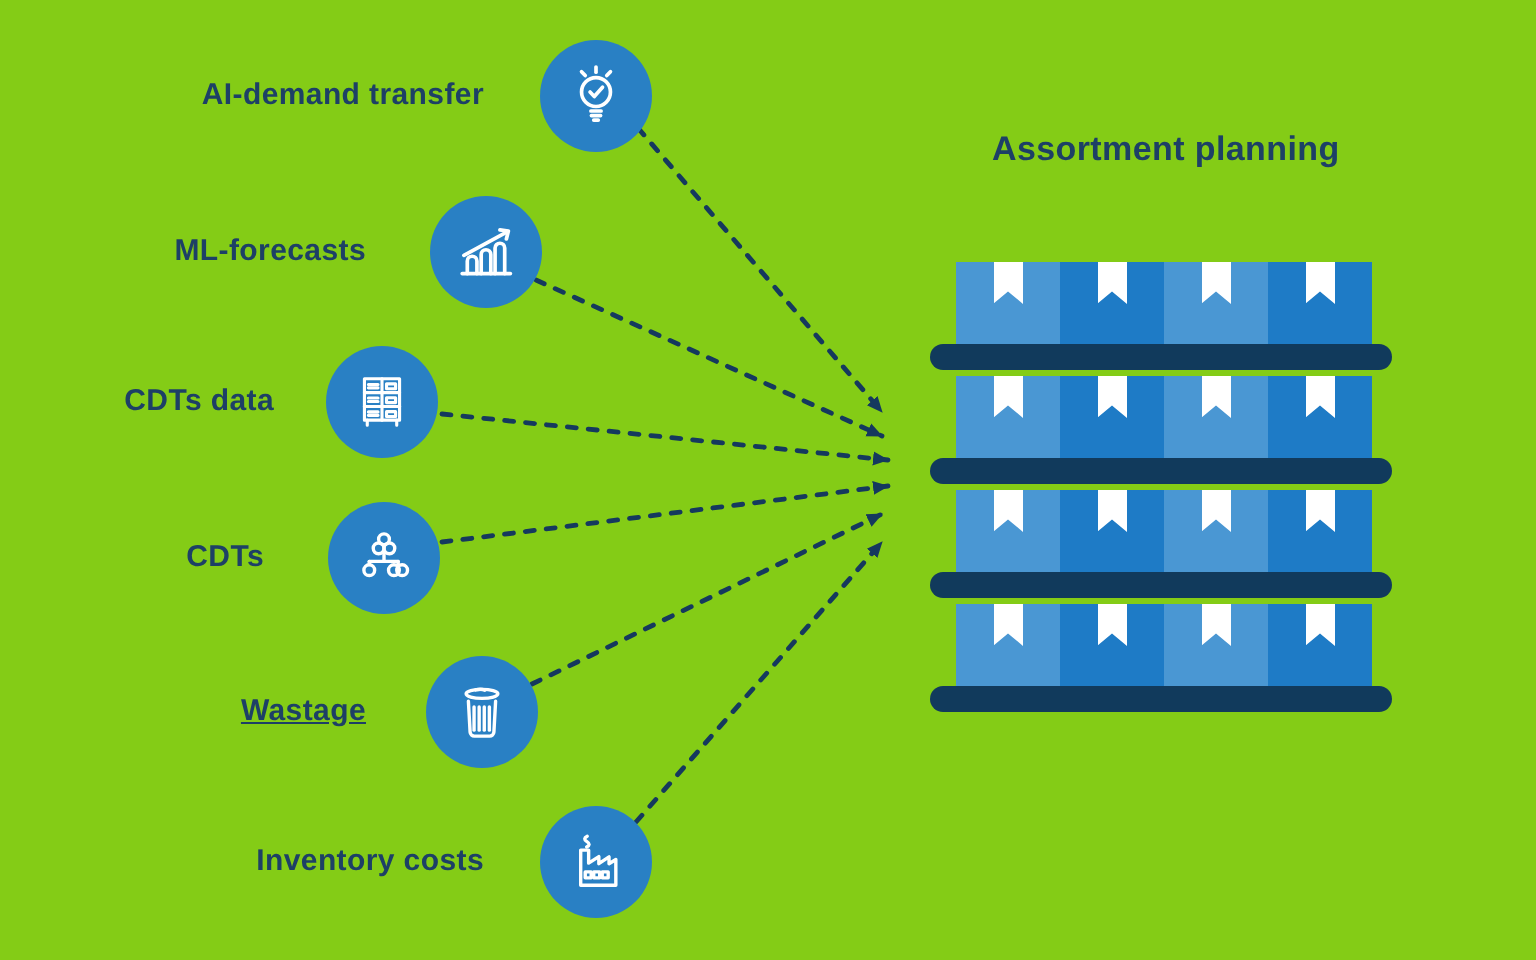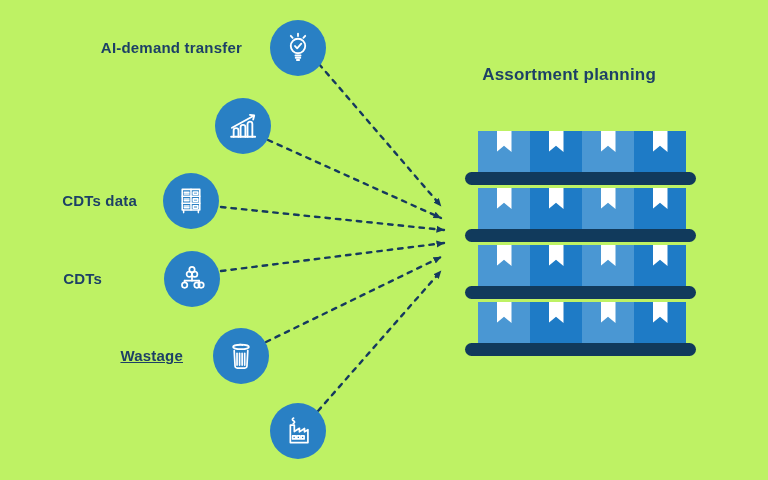--- a/index.html
+++ b/index.html
@@ -1,37 +1,37 @@
 <!DOCTYPE html>
 <html><head>
 <meta charset="utf-8">
 <style>
   html,body{margin:0;padding:0;}
   body{font-family:"Liberation Sans", sans-serif; background:#ffffff;}
-  .stage{position:relative;width:768px;height:480px;background:#bef264;overflow:hidden;}
+  .stage{position:relative;width:768px;height:480px;background:#84cc16;overflow:hidden;}
 
   
   .lines-layer{position:absolute;left:0;top:0;width:768px;height:480px;pointer-events:none;}
 
   
   .input-label{
     position:absolute;
     font-size:15px;font-weight:bold;letter-spacing:.2px;
     color:#1d4066;line-height:18px;white-space:nowrap;text-align:right;
   }
   .icon-circle{
     position:absolute;width:56px;height:56px;border-radius:50%;
     background:#2980c4;display:flex;align-items:center;justify-content:center;
   }
   .icon-circle svg{width:34px;height:34px;display:block;}
 
   
   .shelf-title{
-    position:absolute;left:456px;top:64px;width:200px;
-    text-align:right;font-size:17px;font-weight:bold;line-height:21px;
+    position:absolute;left:496px;top:64px;width:200px;
+    text-align:left;font-size:17px;font-weight:bold;line-height:21px;
     color:#1d4066;letter-spacing:.2px;
   }
   .shelf{position:absolute;left:465px;top:131px;width:231px;height:225px;}
   .box-row{position:absolute;left:13px;width:208px;height:41px;display:flex;}
   .box{width:52px;height:41px;}
   .box.light{background:#4a97d3;}
   .box.dark{background:#1e7bc6;}
   .ribbon{
     width:15px;height:21px;margin:0 auto;background:#ffffff;
     clip-path:polygon(0 0,100% 0,100% 100%,50% 70%,0 100%);
@@ -56,23 +56,25 @@
       <line x1="319" y1="64" x2="441" y2="206" marker-end="url(#arrow)"></line>
       <line x1="268" y1="140" x2="441" y2="218" marker-end="url(#arrow)"></line>
       <line x1="221" y1="207" x2="444" y2="230" marker-end="url(#arrow)"></line>
       <line x1="221" y1="271" x2="444" y2="243" marker-end="url(#arrow)"></line>
       <line x1="266" y1="342" x2="441" y2="257" marker-end="url(#arrow)"></line>
       <line x1="318" y1="411" x2="441" y2="271" marker-end="url(#arrow)"></line>
     </g>
   </svg>
 
   <div class="input-label" style="right:526px;top:39px;">AI-demand transfer</div>
+  <div class="input-label" style="right:585px;top:117px;">ML-forecasts</div>
   <div class="input-label" style="right:631px;top:192px;">CDTs data</div>
-  <div class="input-label" style="right:666px;top:270px;">CDTs</div>
+  <div class="input-label" style="right:636px;top:270px;">CDTs</div>
   <div class="input-label" style="right:585px;top:347px;text-decoration:underline;">Wastage</div>
+  <div class="input-label" style="right:526px;top:422px;">Inventory costs</div>
 
   <div class="icon-circle" style="left:270px;top:20px;">
     <svg viewBox="0 0 24 24" fill="none" stroke="#ffffff" stroke-width="1.3" stroke-linecap="round" stroke-linejoin="round">
       <path d="M12,1.8 V3.6"></path>
       <path d="M6.9,3.4 L8.2,4.8"></path>
       <path d="M17.1,3.4 L15.8,4.8"></path>
       <circle cx="12" cy="10.6" r="5.1"></circle>
       <path d="M9.9,10.6 L11.4,12.2 L14.3,8.9"></path>
       <path d="M10.2,17.3 H13.8"></path>
       <path d="M10.4,18.9 H13.6"></path>

